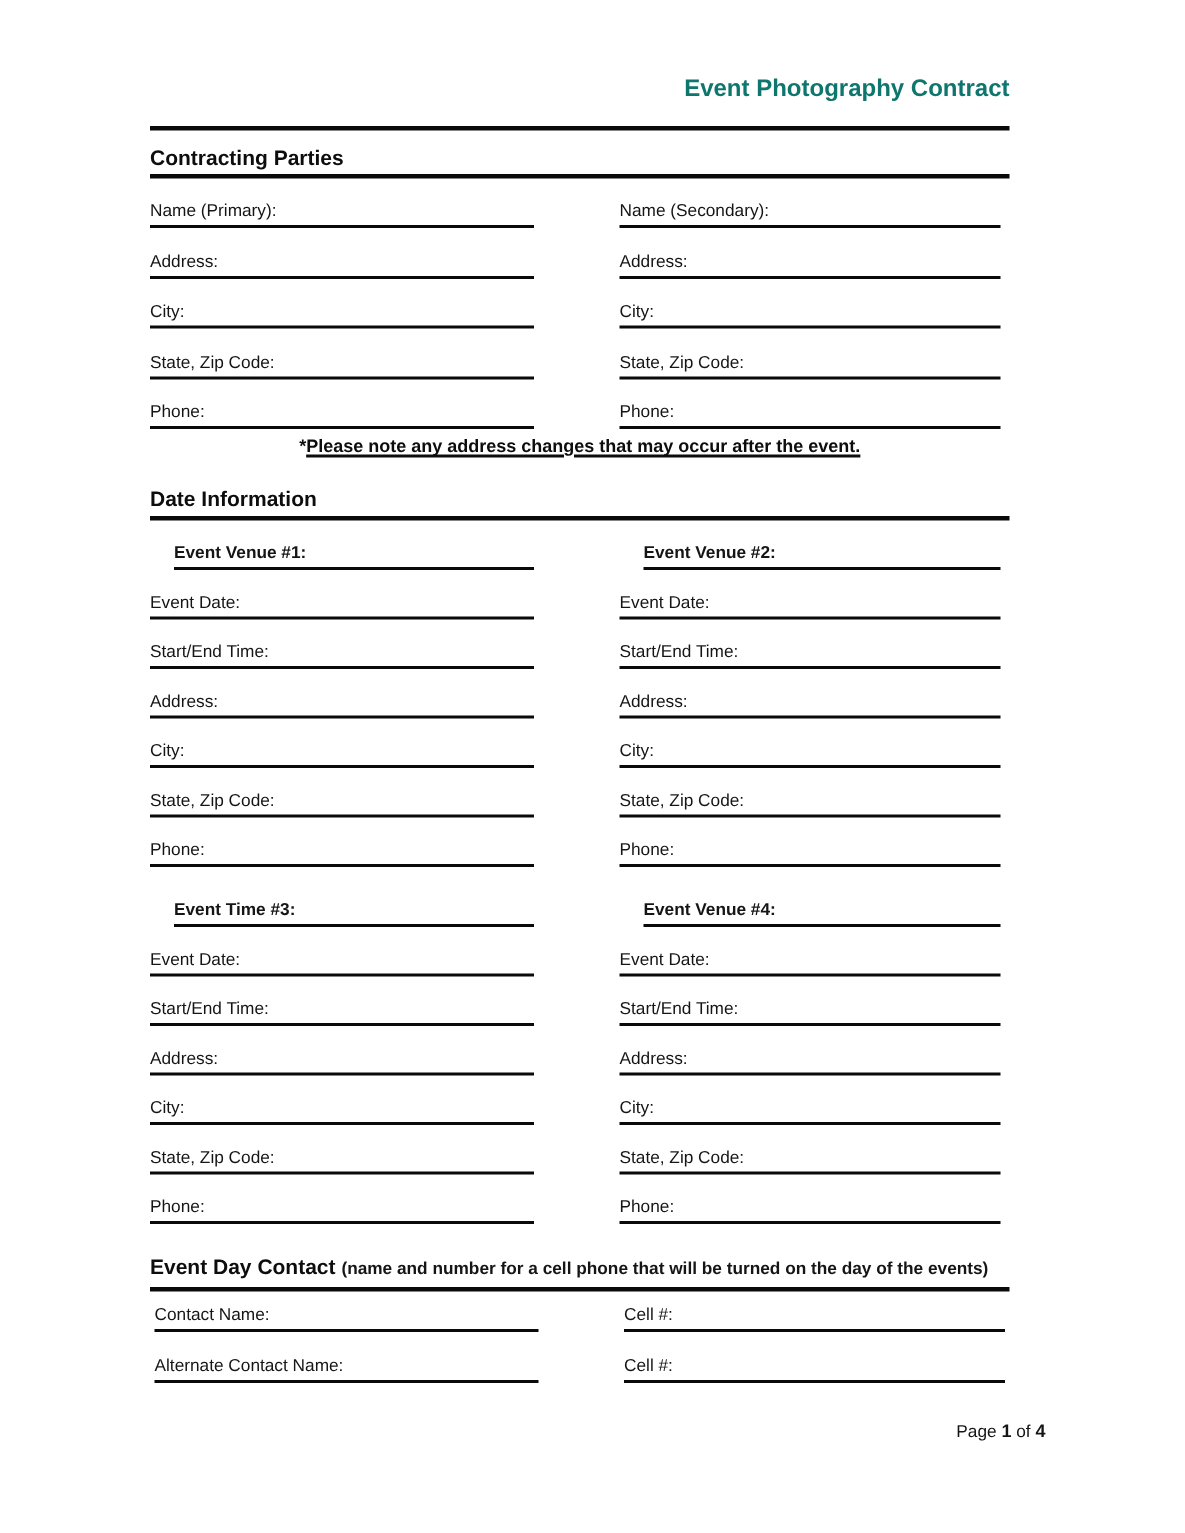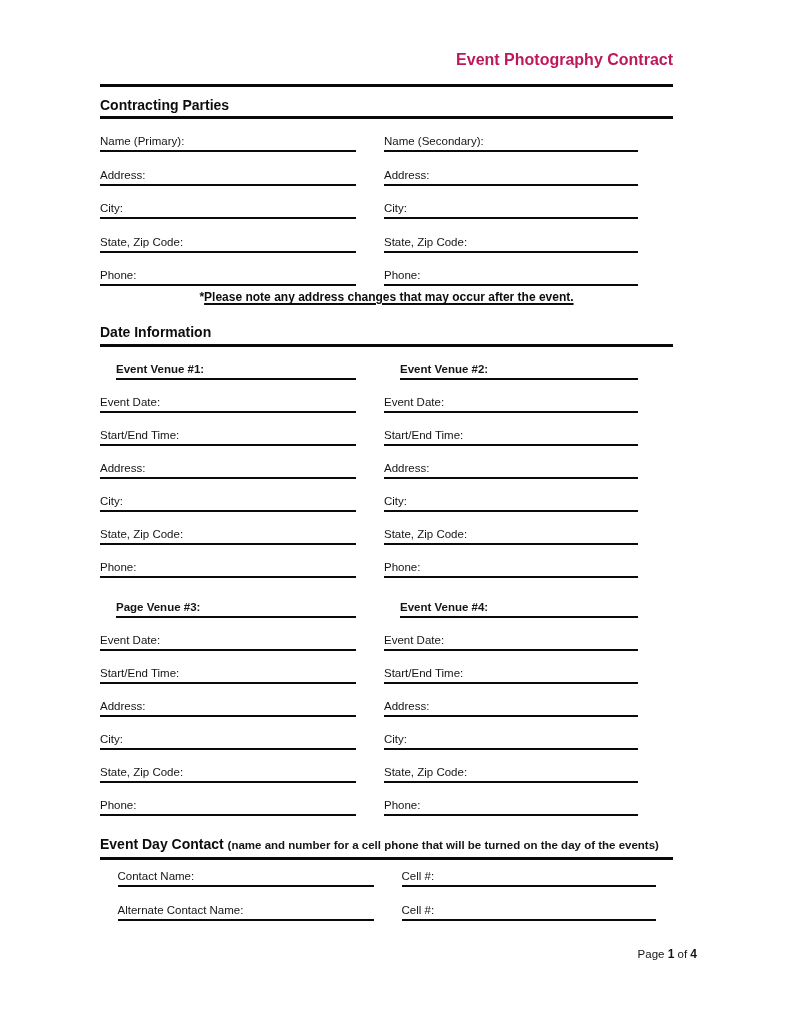--- a/index.html
+++ b/index.html
@@ -9,34 +9,34 @@
     background:#ffffff;
     font-family:"Liberation Sans","DejaVu Sans",sans-serif;
     color:#151515;
     overflow:hidden;
   }
   .content{position:absolute;left:100px;top:0;width:573px;}
   .doc-title{
     margin-top:50px;
     text-align:right;
     font-size:16px;font-weight:700;line-height:20px;
-    color:#be185d;
+    color:#0f766e;
   }
   .rule{height:3px;background:#0a0a0a;}
   .rule-top{margin-top:14px;}
   .rule-tight{margin-top:1px;}
   .rule-after-head{margin-top:2px;}
   .sec-head{
     font-size:14px;font-weight:700;line-height:20px;
     margin-top:8px;color:#0d0d0d;
   }
   .sec-head-2{margin-top:16px;}
   .sec-head-3{margin-top:18px;}
   .head-note{font-size:11.5px;font-weight:700;color:#151515;}
-  .two-col{display:flex;column-gap:28px;}
+  .two-col{display:flex;column-gap:57px;}
   .cols-fields{margin-top:13px;}
   .cols-venues{margin-top:13px;}
   .cols-venues-2{margin-top:20px;}
   .cols-contact{margin-top:7px;justify-content:center;}
   .col-l{width:256px;}
   .col-r{width:254px;}
   .field{
     height:20px;box-sizing:border-box;
     border-bottom:2px solid #0a0a0a;
     display:flex;align-items:flex-end;
@@ -159,21 +159,21 @@
         </div>
         <div class="field">
           <span class="lbl">Phone:</span>
         </div>
       </div>
     </div>
 
     <div class="two-col cols-venues-2">
       <div class="col-l">
         <div class="field venue-title">
-          <span class="lbl lbl-bold">Page Venue #3:</span>
+          <span class="lbl lbl-bold">Event Time #3:</span>
         </div>
         <div class="field">
           <span class="lbl">Event Date:</span>
         </div>
         <div class="field">
           <span class="lbl">Start/End Time:</span>
         </div>
         <div class="field">
           <span class="lbl">Address:</span>
         </div>

